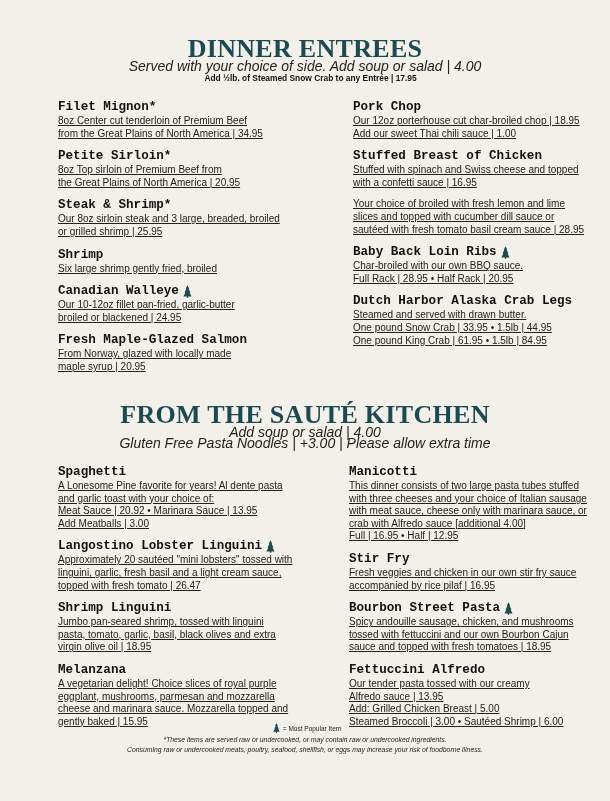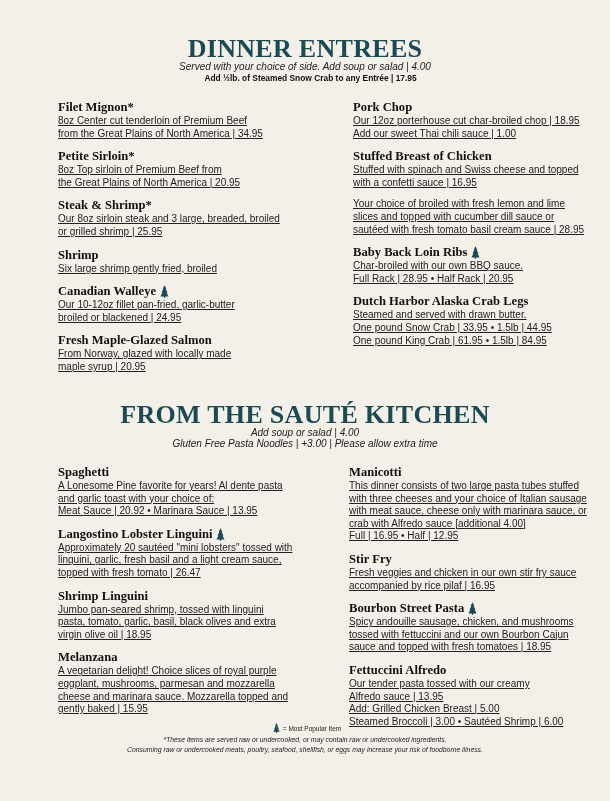--- a/index.html
+++ b/index.html
@@ -15,36 +15,36 @@
   .section-title {
     font-family: "Liberation Serif", serif;
     font-weight: bold;
     color: #1d4a52;
     font-size: 26px;
     letter-spacing: 0.3px;
     line-height: 24px;
   }
   .section-sub {
     font-style: italic;
-    font-size: 10px;
+    font-size: 14px;
     line-height: 11px;
     color: #222;
   }
   .section-note {
     font-family: "Liberation Sans Narrow", "Liberation Sans", sans-serif;
     font-weight: bold;
     font-size: 8.4px;
     line-height: 12px;
     color: #111;
     padding-left: 11px;
   }
   .col { position: absolute; }
   .item { margin-bottom: 9px; }
   .item-name {
-    font-family: Liberation Serif, serif;
+    font-family: Liberation Mono, monospace;
     font-weight: bold;
     font-size: 12.6px;
     line-height: 15px;
     color: #111;
     display: flex; align-items: flex-end;
   }
   .item-desc {
     font-size: 10px;
     line-height: 12.6px;
     color: #222;
@@ -171,20 +171,21 @@
   </div>
 
   <div class="col" style="left:58px; top:465px; width:255px;">
       <div class="item">
         <div class="item-name">
           <span>Spaghetti</span>
         </div>
         <div class="item-desc">A Lonesome Pine favorite for years! Al dente pasta</div>
         <div class="item-desc">and garlic toast with your choice of:</div>
         <div class="item-desc">Meat Sauce | 20.92  •  Marinara Sauce | 13.95</div>
+        <div class="item-desc">Add Meatballs | 3.00</div>
       </div>
       <div class="item">
         <div class="item-name">
           <span>Langostino Lobster Linguini</span>
           <svg class="tree" viewBox="0 0 10 14">
             <path d="M5 0 L7 4 L6.2 4 L8.3 8 L7.3 8 L9.5 12.5 L5.8 12.5 L5.8 14 L4.2 14 L4.2 12.5 L0.5 12.5 L2.7 8 L1.7 8 L3.8 4 L3 4 Z" fill="#1d4a52"></path>
           </svg>
         </div>
         <div class="item-desc">Approximately 20 sautéed "mini lobsters" tossed with</div>
         <div class="item-desc">linguini, garlic, fresh basil and a light cream sauce,</div>

